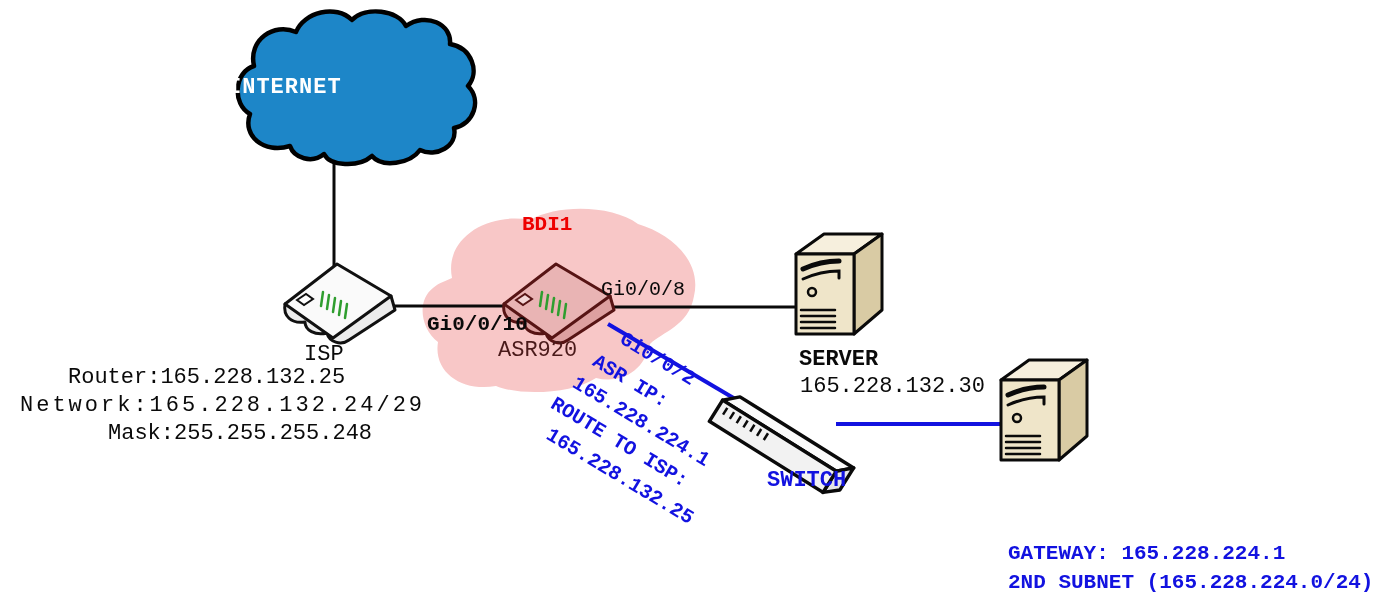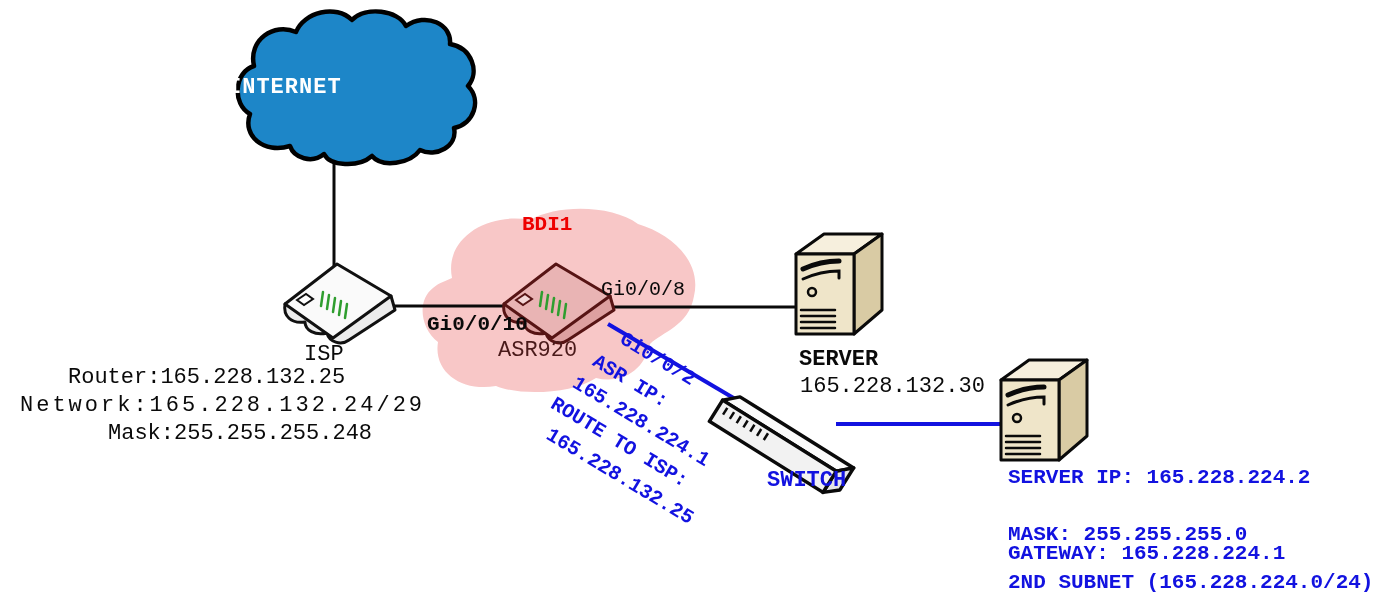--- a/index.html
+++ b/index.html
@@ -170,18 +170,16 @@
     <div>165.228.224.1</div>
     <div>ROUTE TO ISP:</div>
     <div>165.228.132.25</div>
   </div>
 
   <div class="lbl srv1-lbl">SERVER</div>
   <div class="lbl srv1-ip">165.228.132.30</div>
 
   <div class="lbl switch-lbl">SWITCH</div>
 
-  <div class="binfo s2-info-1">SERVER IP: 165.228.224.2</div>
   <div class="binfo s2-info-2">GATEWAY: 165.228.224.1</div>
-  <div class="binfo s2-info-3">MASK: 255.255.255.0</div>
   <div class="binfo s2-subnet">2ND SUBNET (165.228.224.0/24)</div>
 
 </div>
 
 </body></html>

